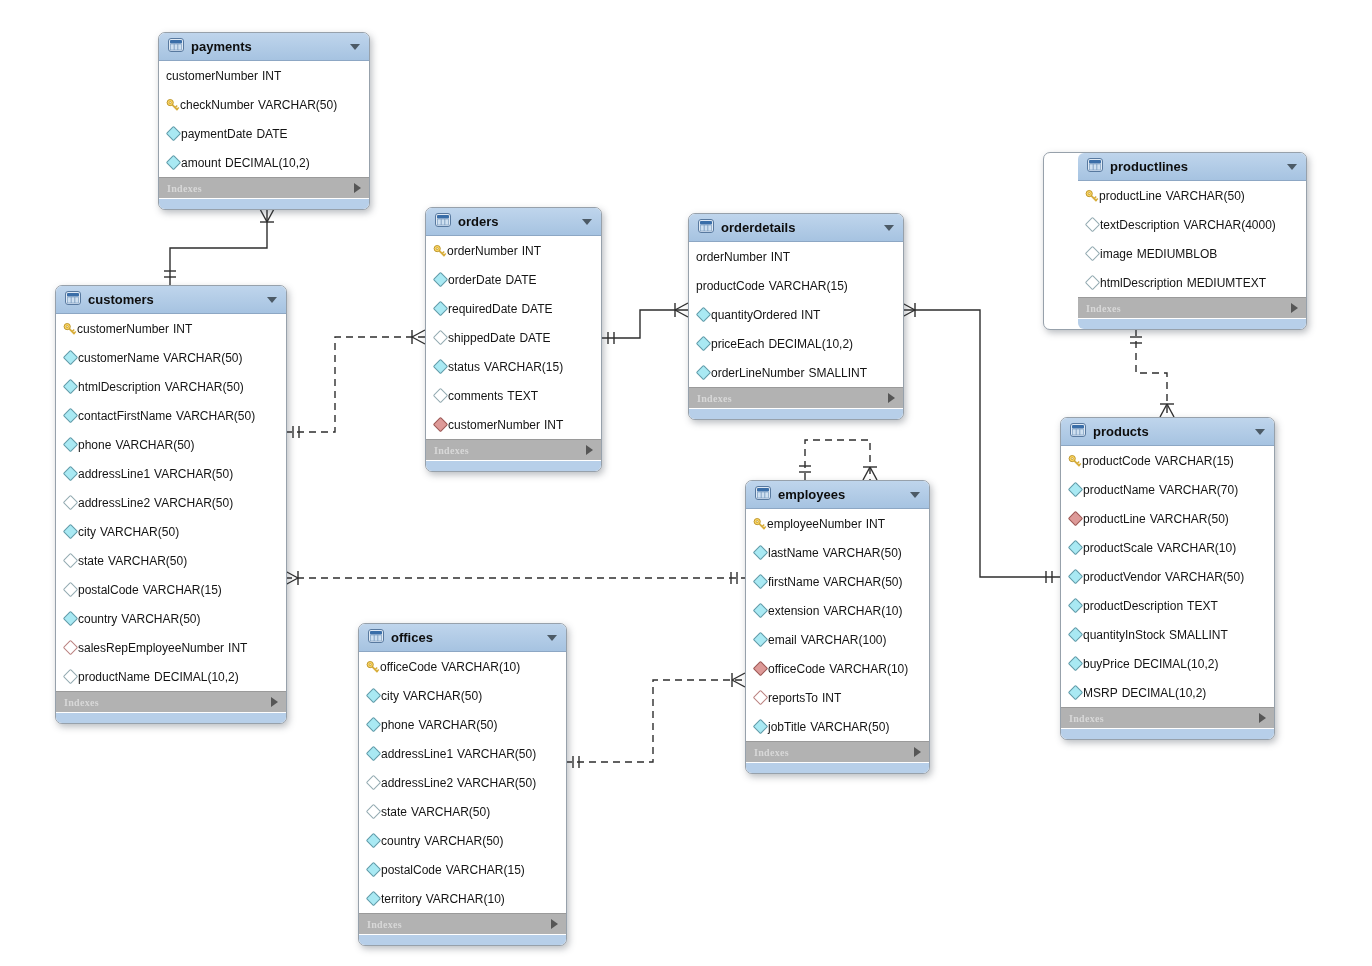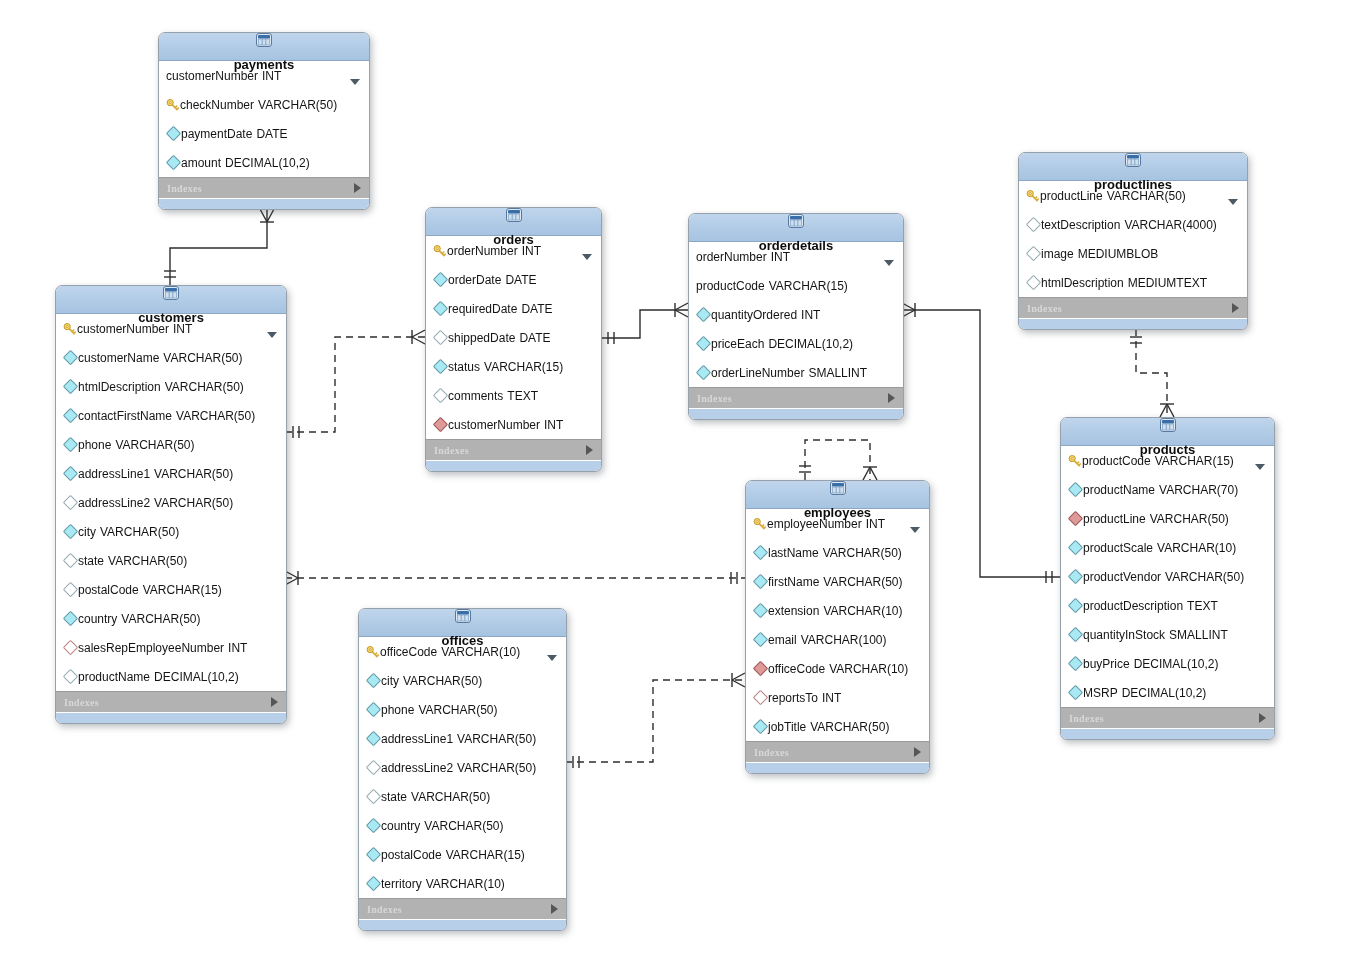--- a/index.html
+++ b/index.html
@@ -10,21 +10,21 @@
   #wires{position:absolute;left:0;top:0;}
   #wires polyline{fill:none;stroke:var(--wire,#2e2e2e);stroke-width:1.4;}
   #wires line{stroke:var(--wire,#2e2e2e);stroke-width:1.4;}
   .table-card{
     position:absolute;background:#fff;border:1px solid #97a1ab;border-radius:7px;
     box-shadow:2px 3px 7px rgba(60,70,80,.35);font-size:12px;color:#141414;
   }
   .t-header{
     height:27px;display:flex;align-items:center;gap:7px;padding:0 9px;
     background:linear-gradient(var(--header-bg-light,#bfd5ec),var(--header-bg,#a6c3e1));
-    border-bottom:1px solid #8da7c4;border-radius:6px 6px 0 0;flex-direction:column;
+    border-bottom:1px solid #8da7c4;border-radius:6px 6px 0 0;
   }
   .t-title{font-weight:bold;font-size:13px;color:#0d0d0d;}
   .t-collapse{
     margin-left:auto;width:0;height:0;
     border-left:5.5px solid transparent;border-right:5.5px solid transparent;
     border-top:6.5px solid #4c5a66;
   }
   .t-body{background:#fff;}
   .t-row{height:29px;display:flex;align-items:center;padding:0 7px;white-space:nowrap;}
   .c-icon{width:9px;height:9px;flex:0 0 9px;transform:rotate(45deg);border:1px solid #8fa6ad;border-radius:1.5px;background:#fff;margin:0 2px;}
@@ -336,21 +336,21 @@
     <span class="c-name">orderLineNumber</span>
     <span class="c-type">SMALLINT</span>
   </div>
       </div>
     <div class="t-indexes">
       <span class="ix-label">Indexes</span>
       <span class="ix-arrow"></span>
     </div>
     <div class="t-footer"></div>
   </div>
-    <div class="table-card" style="left: 1018px; top: 152px; width: 228px;">
+    <div class="table-card" style="left: 1043px; top: 152px; width: 228px; padding-left: 34px;">
     <div class="t-header">
       <span class="t-icon"><svg width="16" height="14" viewBox="0 0 16 14">
         <rect x="0.5" y="0.5" width="15" height="13" rx="2.5" fill="#dfe9f4" stroke="#58799f"></rect>
         <rect x="2" y="2" width="12" height="3.4" rx="1" fill="#3a6ea8"></rect>
         <rect x="2.6" y="6" width="10.8" height="6" fill="#cfe0f0" stroke="#7a9cc0" stroke-width="0.7"></rect>
         <line x1="6.2" y1="6" x2="6.2" y2="12" stroke="#7a9cc0" stroke-width="0.9"></line>
         <line x1="9.8" y1="6" x2="9.8" y2="12" stroke="#7a9cc0" stroke-width="0.9"></line>
       </svg></span>
       <span class="t-title">productlines</span>
       <span class="t-collapse"></span>
@@ -519,21 +519,21 @@
     <span class="c-name">jobTitle</span>
     <span class="c-type">VARCHAR(50)</span>
   </div>
       </div>
     <div class="t-indexes">
       <span class="ix-label">Indexes</span>
       <span class="ix-arrow"></span>
     </div>
     <div class="t-footer"></div>
   </div>
-    <div class="table-card" style="left: 358px; top: 608px; width: 207px;">
+    <div class="table-card" style="left: 358px; top: 623px; width: 207px;">
     <div class="t-header">
       <span class="t-icon"><svg width="16" height="14" viewBox="0 0 16 14">
         <rect x="0.5" y="0.5" width="15" height="13" rx="2.5" fill="#dfe9f4" stroke="#58799f"></rect>
         <rect x="2" y="2" width="12" height="3.4" rx="1" fill="#3a6ea8"></rect>
         <rect x="2.6" y="6" width="10.8" height="6" fill="#cfe0f0" stroke="#7a9cc0" stroke-width="0.7"></rect>
         <line x1="6.2" y1="6" x2="6.2" y2="12" stroke="#7a9cc0" stroke-width="0.9"></line>
         <line x1="9.8" y1="6" x2="9.8" y2="12" stroke="#7a9cc0" stroke-width="0.9"></line>
       </svg></span>
       <span class="t-title">offices</span>
       <span class="t-collapse"></span>

